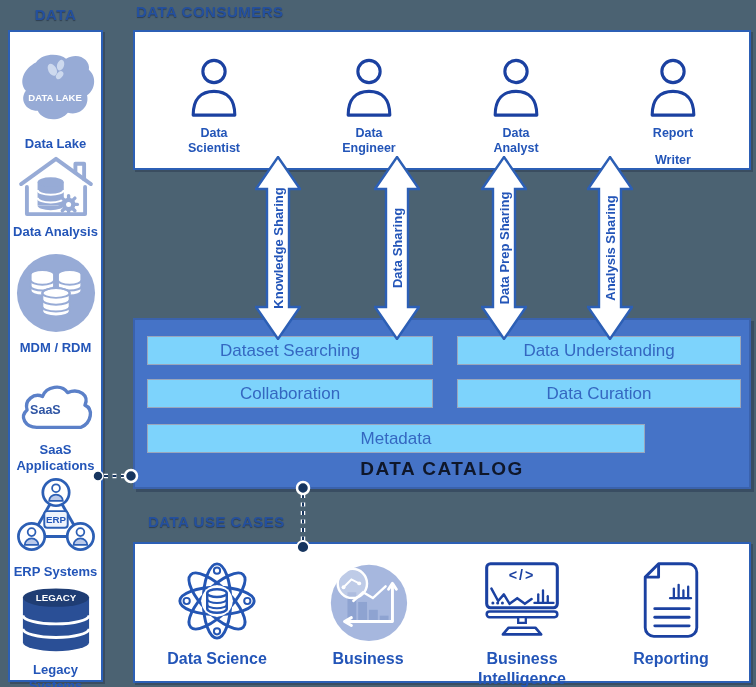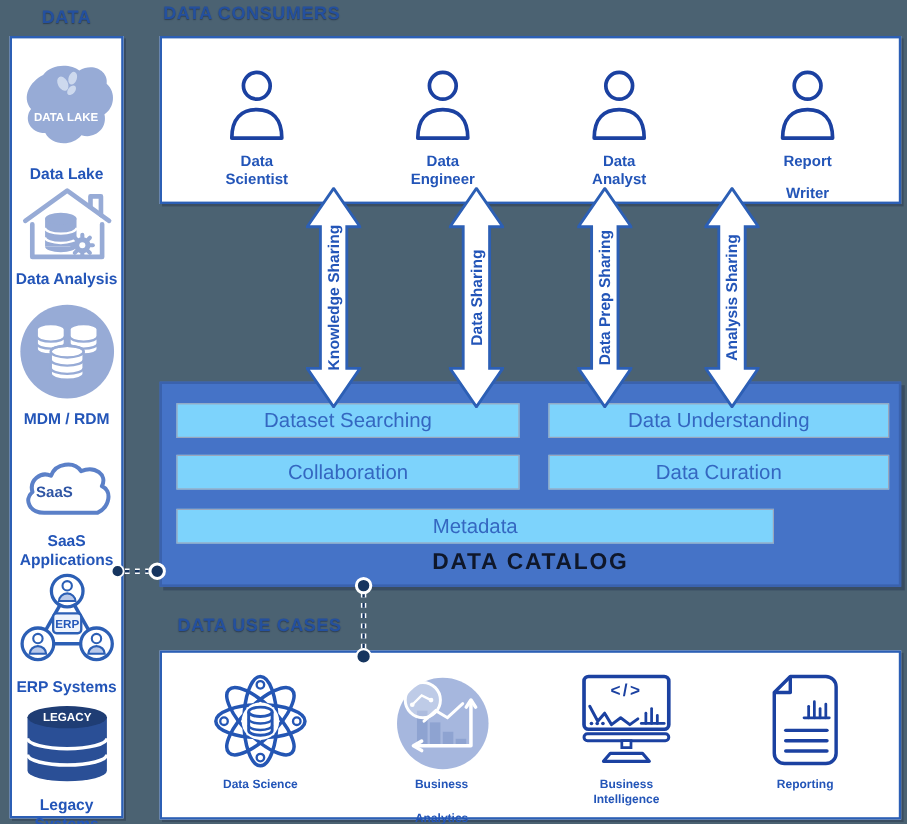--- a/index.html
+++ b/index.html
@@ -18,21 +18,21 @@
   .catalog{position:absolute;left:133px;top:318px;width:618px;height:171px;
            background:#4573c7;border:2px solid #3a62ad;box-sizing:border-box;
            box-shadow:3px 3px 0 rgba(25,40,70,.35);}
   .cat-bar{position:absolute;height:29px;background:#7dd3fc;border:1px solid #9aa6bc;
            box-sizing:border-box;color:#3467c1;font-size:17px;text-align:center;
            line-height:27px;white-space:nowrap;}
   .cat-title{position:absolute;left:0;right:0;top:138px;text-align:center;color:#0f172a;
              font-weight:bold;font-size:19px;letter-spacing:1.5px;}
   .uc-col{position:absolute;top:12px;width:130px;text-align:center;}
   .uc-icon{height:90px;display:flex;align-items:center;justify-content:center;}
-  .uc-col .lbl{font-size:10px;margin-top:3px;}
+  .uc-col .lbl{font-size:16px;margin-top:3px;}
   .connector{position:absolute;z-index:7;}
 </style>
 </head>
 <body>
 
 <div class="stage">
 
   <div class="hdr" style="left:8px;top:6px;width:95px;text-align:center;">DATA</div>
   <div class="hdr" style="left:136px;top:3px;text-align:center;">DATA CONSUMERS</div>
   <div class="hdr" style="left:148px;top:513px;">DATA USE CASES</div>

